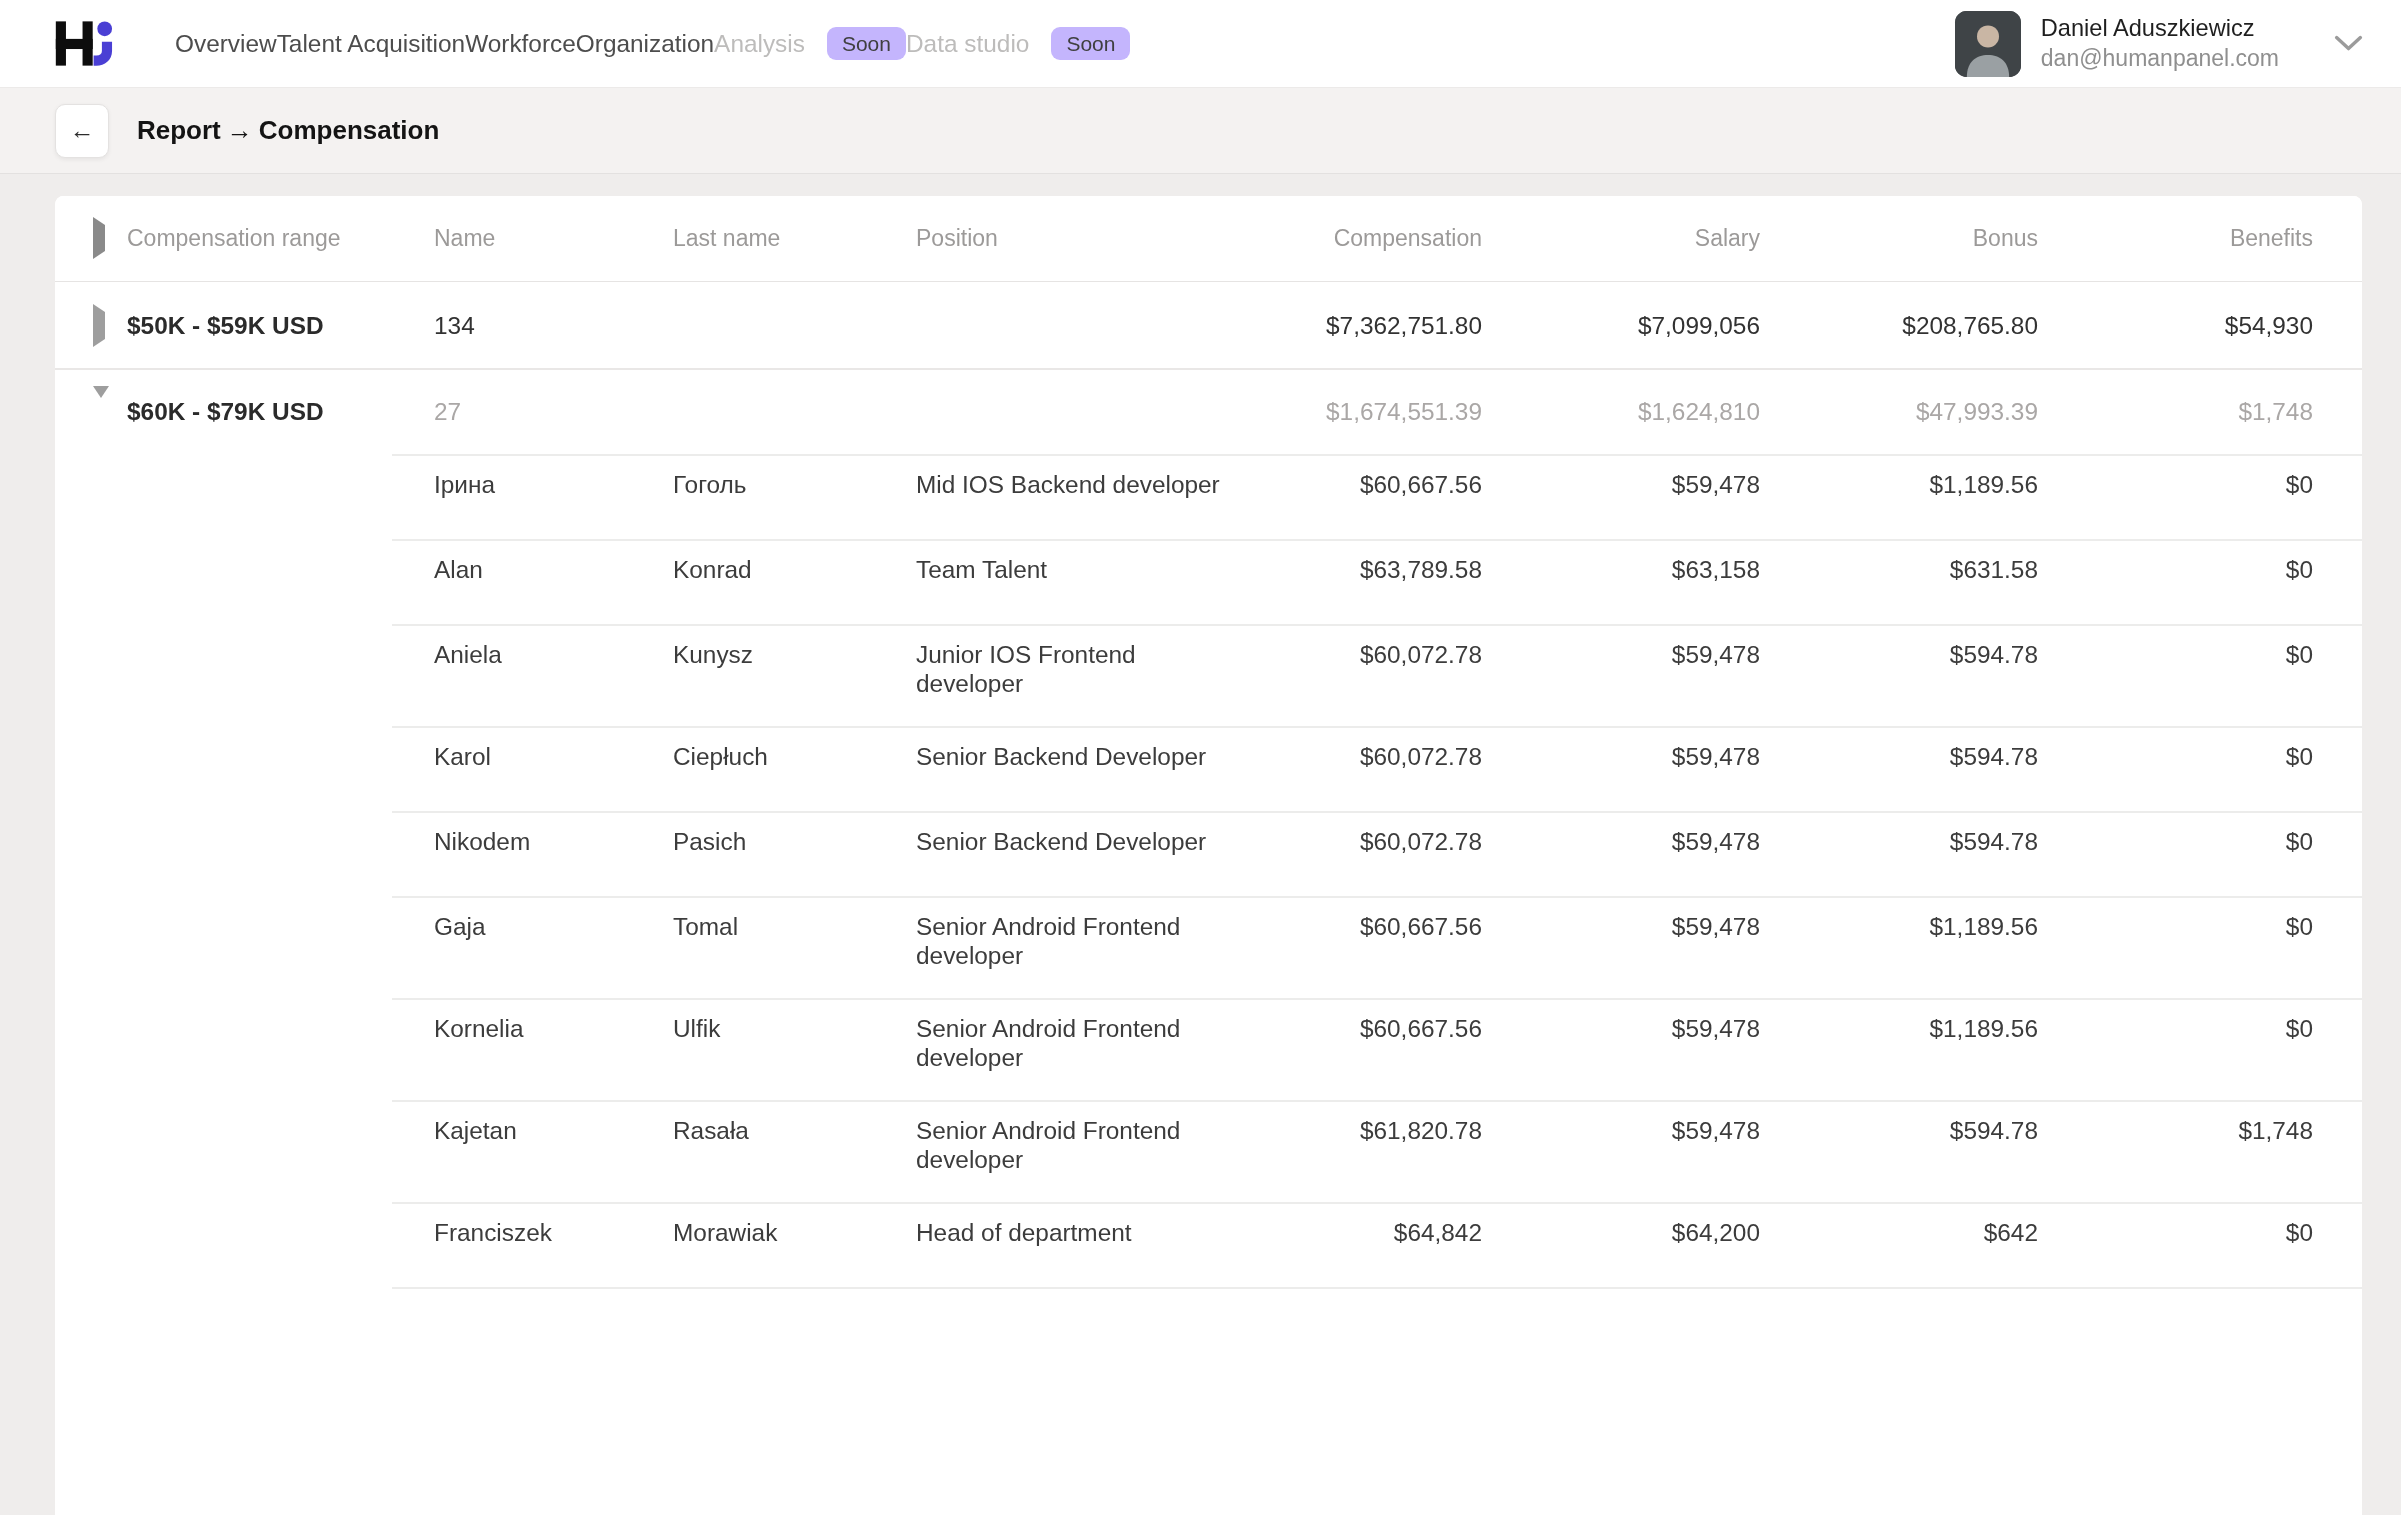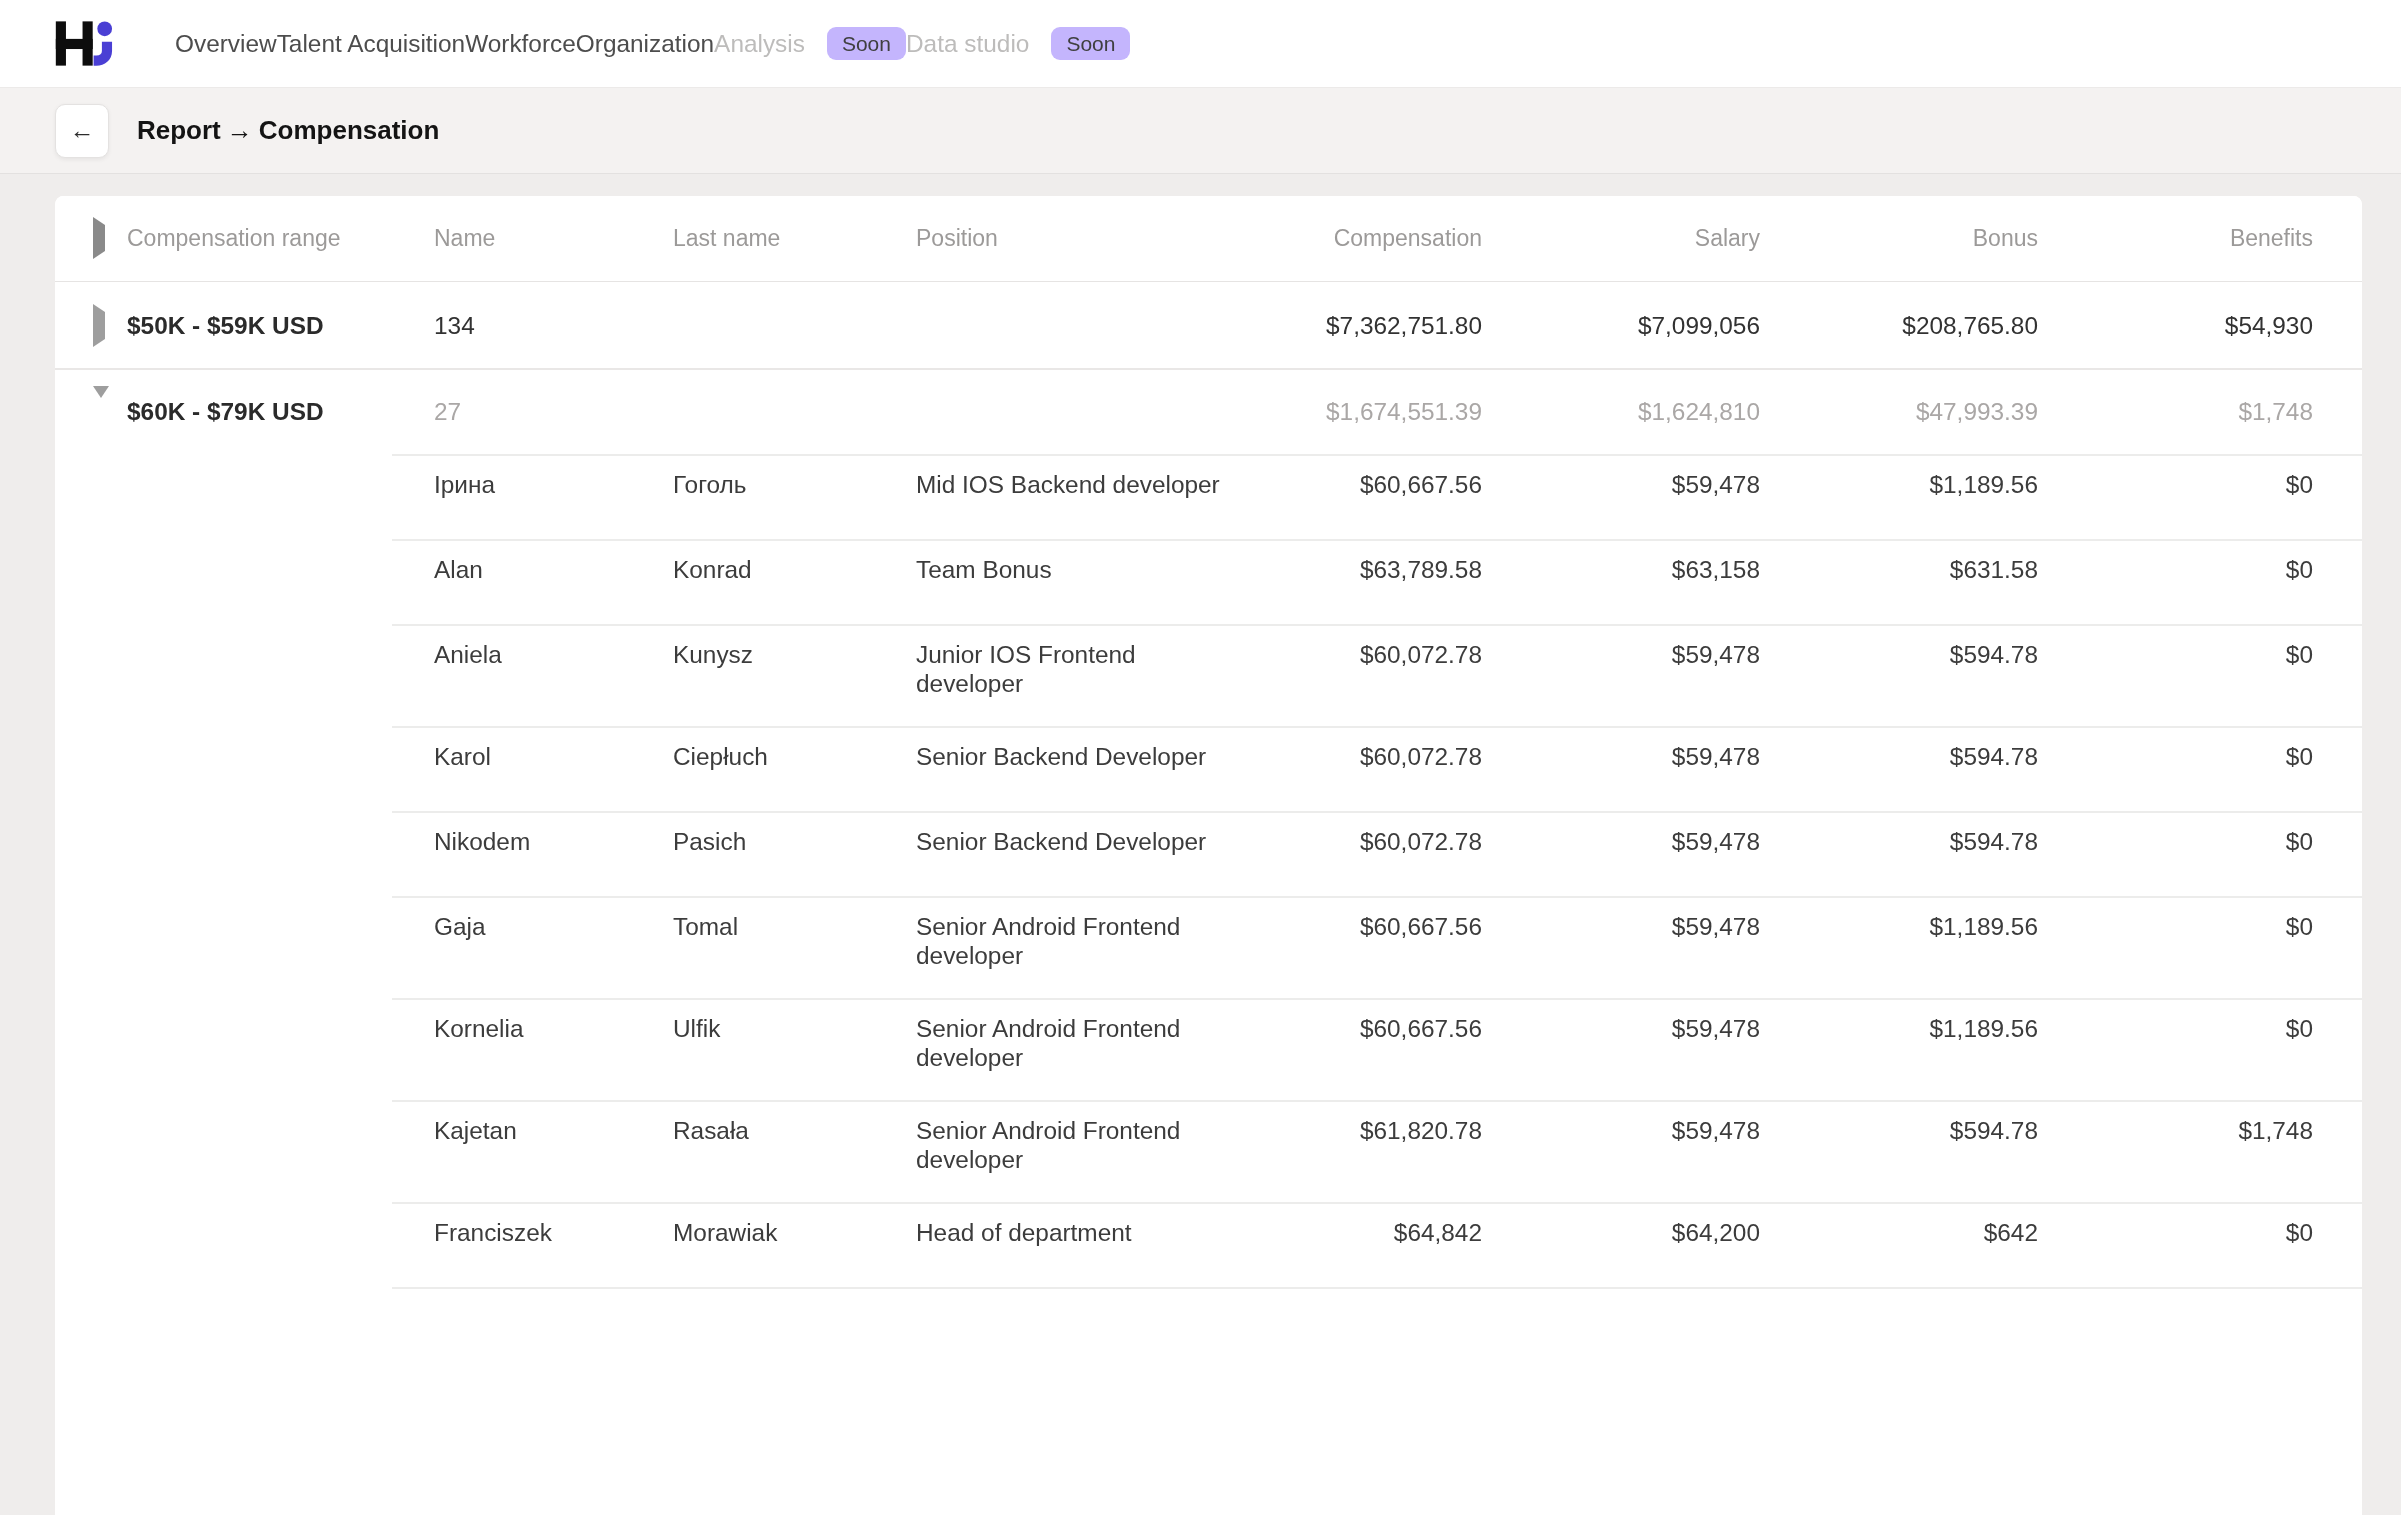--- a/index.html
+++ b/index.html
@@ -83,20 +83,36 @@
     <span class="nav-item is-disabled">
       <span>Analysis</span>
       <span class="soon-badge">Soon</span>
     </span>
     <span class="nav-item is-disabled">
       <span>Data studio</span>
       <span class="soon-badge">Soon</span>
     </span>
   </div>
   <div class="spacer"></div>
+  <div class="user">
+    <div class="avatar">
+      <svg width="66" height="66" viewBox="0 0 78 78">
+        <rect width="78" height="78" fill="#3f4447"></rect>
+        <circle cx="39" cy="30" r="13" fill="#c9b6a4"></circle>
+        <path d="M14 78 c0-18 11-26 25-26 s25 8 25 26 z" fill="#9aa0a3"></path>
+      </svg>
+    </div>
+    <div class="user-text">
+      <div class="user-name">Daniel Aduszkiewicz</div>
+      <div class="user-email">dan@humanpanel.com</div>
+    </div>
+    <svg class="chev" width="29" height="17" viewBox="0 0 34 20">
+      <polyline points="3,3 17,16 31,3" fill="none" stroke="#9b9b9b" stroke-width="4" stroke-linecap="round" stroke-linejoin="round"></polyline>
+    </svg>
+  </div>
 </nav>
 
 <div class="crumbbar">
   <button class="back-btn">
     <span>←</span>
   </button>
   <div class="crumb-title">
     <span>Report</span>
     <span>→</span>
     <span>Compensation</span>
@@ -153,21 +169,21 @@
     <span class="cell num">$59,478</span>
     <span class="cell num">$1,189.56</span>
     <span class="cell num">$0</span>
   </div>
 
   <div class="row person">
     <span class="cell"></span>
       <span class="cell"></span>
     <span class="cell">Alan</span>
     <span class="cell">Konrad</span>
-    <span class="cell pos">Team Bonus</span>
+    <span class="cell pos">Team Talent</span>
     <span class="cell num">$63,789.58</span>
     <span class="cell num">$63,158</span>
     <span class="cell num">$631.58</span>
     <span class="cell num">$0</span>
   </div>
 
   <div class="row person">
     <span class="cell"></span>
       <span class="cell"></span>
     <span class="cell">Aniela</span>

